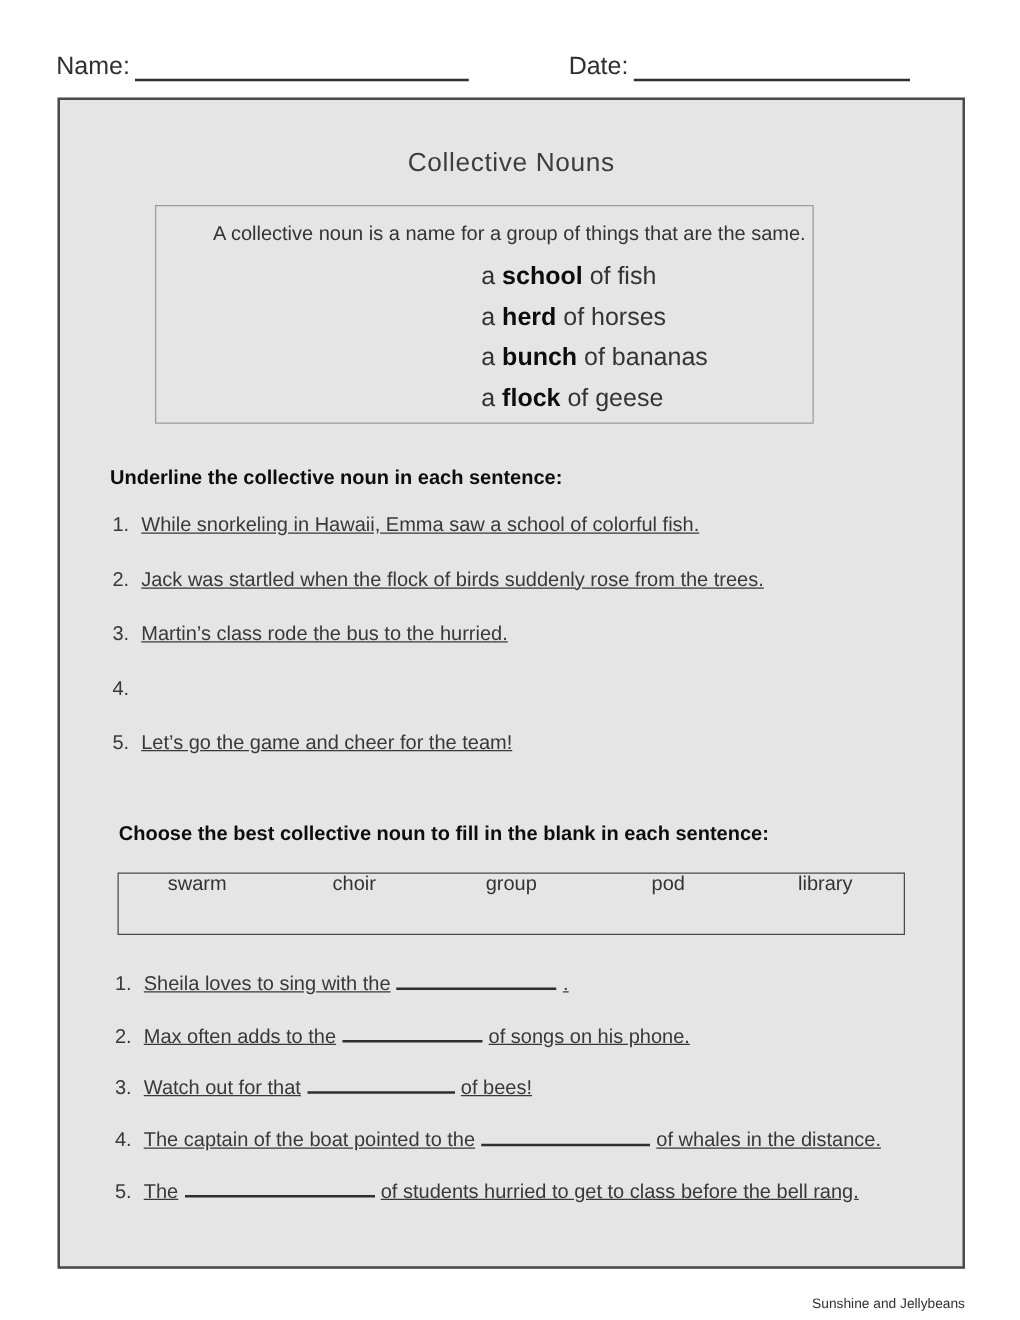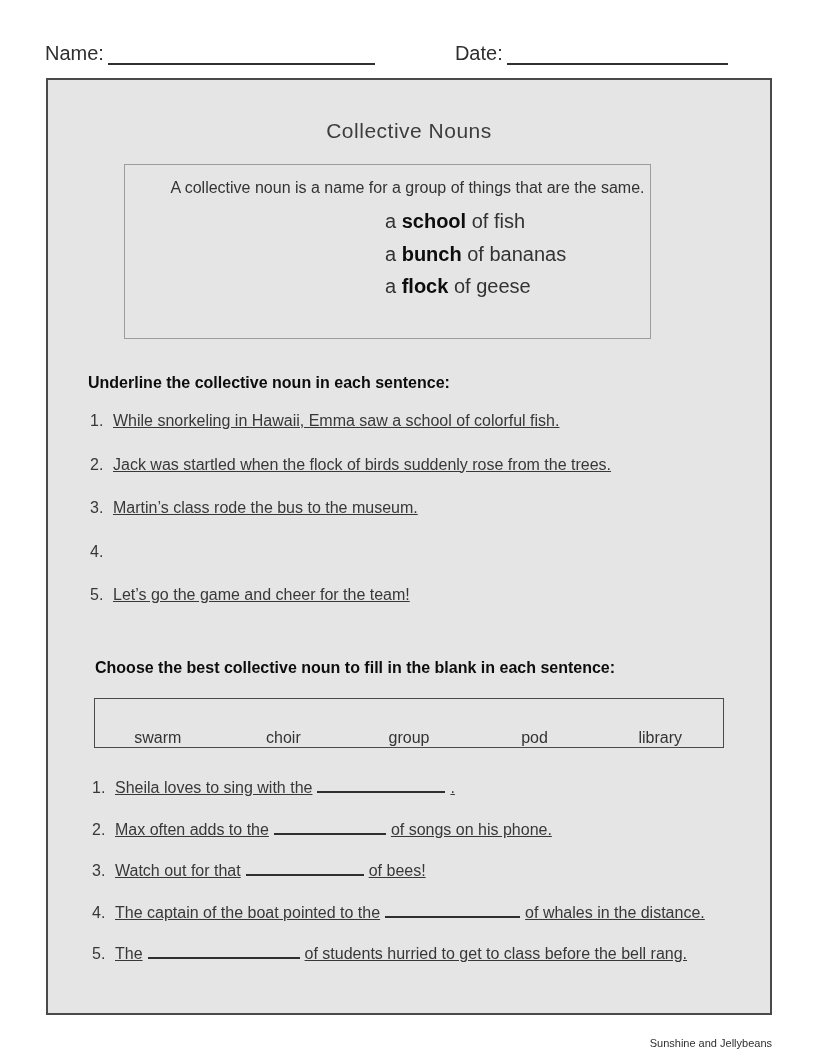--- a/index.html
+++ b/index.html
@@ -59,21 +59,21 @@
   .num-item { display:flex; align-items:baseline; line-height:20px; font-size:16px; }
   .list-1 .num-item { margin-bottom:23.5px; }
   .list-2 .num-item { margin-bottom:21.5px; }
   .num { flex:none; width:23px; }
   .item-text { white-space:nowrap;text-decoration:underline; }
 
   
   .word-bank {
     margin:20px 0 0 46px; width:630px; height:50px;
     border:1.5px solid #4a4a4a;
-    display:flex; align-items:flex-end;
+    display:flex; align-items:flex-start;
   }
   .word-bank .wb-cell { flex:1; text-align:center; font-size:16px; color:#333; }
 
   
   .blank {
     display:inline-block; height:14px;
     border-bottom:2px solid #2f2f2f;
     margin:0 5px; vertical-align:baseline;
   }
   .blank-w1 { width:128px; }
@@ -99,39 +99,40 @@
 </div>
 
 <div class="main-box">
 
   <div class="ws-title">Collective Nouns</div>
 
   <div class="def-box">
     <div class="def-text">A collective noun is a name for a group of things that are the same.</div>
     <div class="examples">
       <div class="example-row"><span>a</span> <b>school</b> <span>of fish</span></div>
+      <div class="example-row"><span>a</span> <b>herd</b> <span>of horses</span></div>
       <div class="example-row"><span>a</span> <b>bunch</b> <span>of bananas</span></div>
       <div class="example-row"><span>a</span> <b>flock</b> <span>of geese</span></div>
     </div>
   </div>
 
   <div class="heading heading-1">Underline the collective noun in each sentence:</div>
 
   <div class="num-list list-1">
     <div class="num-item">
         <span class="num">1.</span>
         <span class="item-text">While snorkeling in Hawaii, Emma saw a school of colorful fish.</span>
       </div>
     <div class="num-item">
         <span class="num">2.</span>
         <span class="item-text">Jack was startled when the flock of birds suddenly rose from the trees.</span>
       </div>
     <div class="num-item">
         <span class="num">3.</span>
-        <span class="item-text">Martin’s class rode the bus to the museum.</span>
+        <span class="item-text">Martin’s class rode the bus to the hurried.</span>
       </div>
     <div class="num-item">
         <span class="num">4.</span>
       </div>
     <div class="num-item">
         <span class="num">5.</span>
         <span class="item-text">Let’s go the game and cheer for the team!</span>
       </div>
   </div>
 

